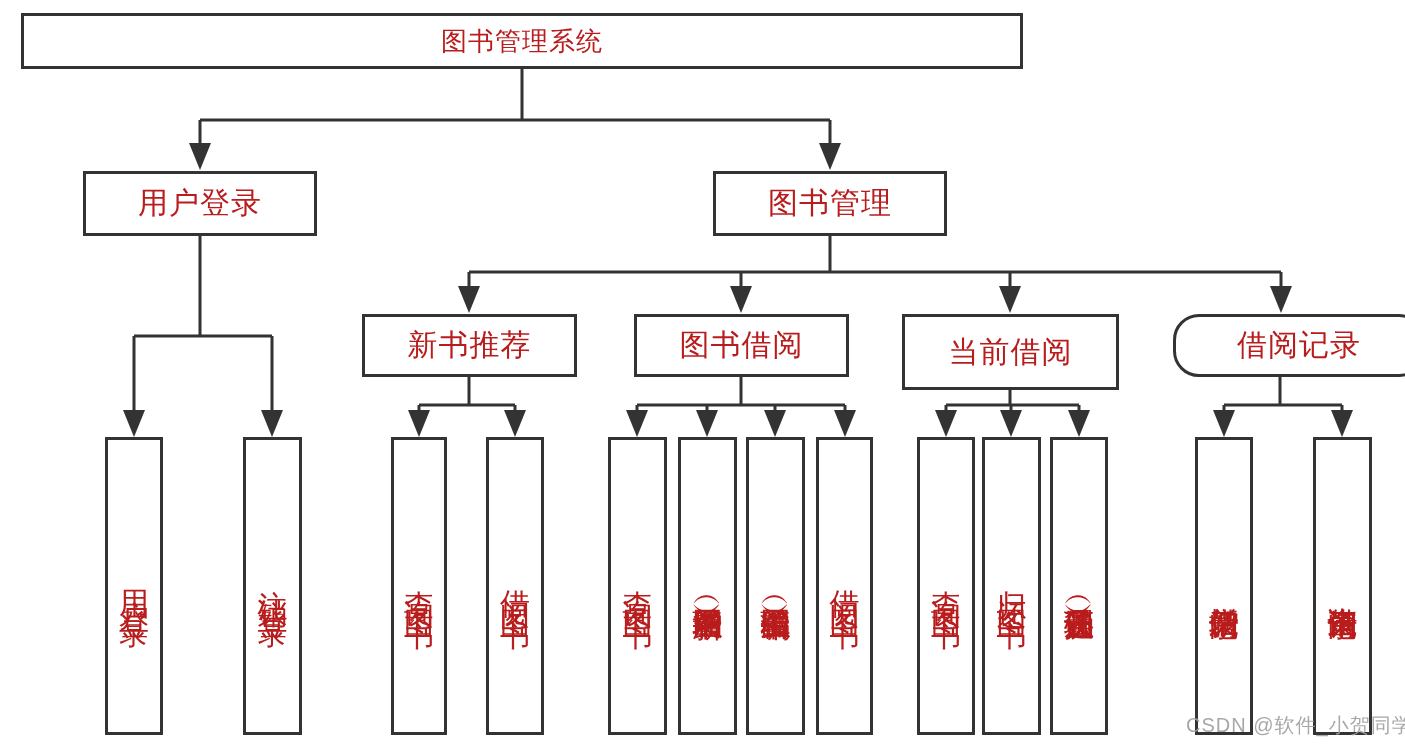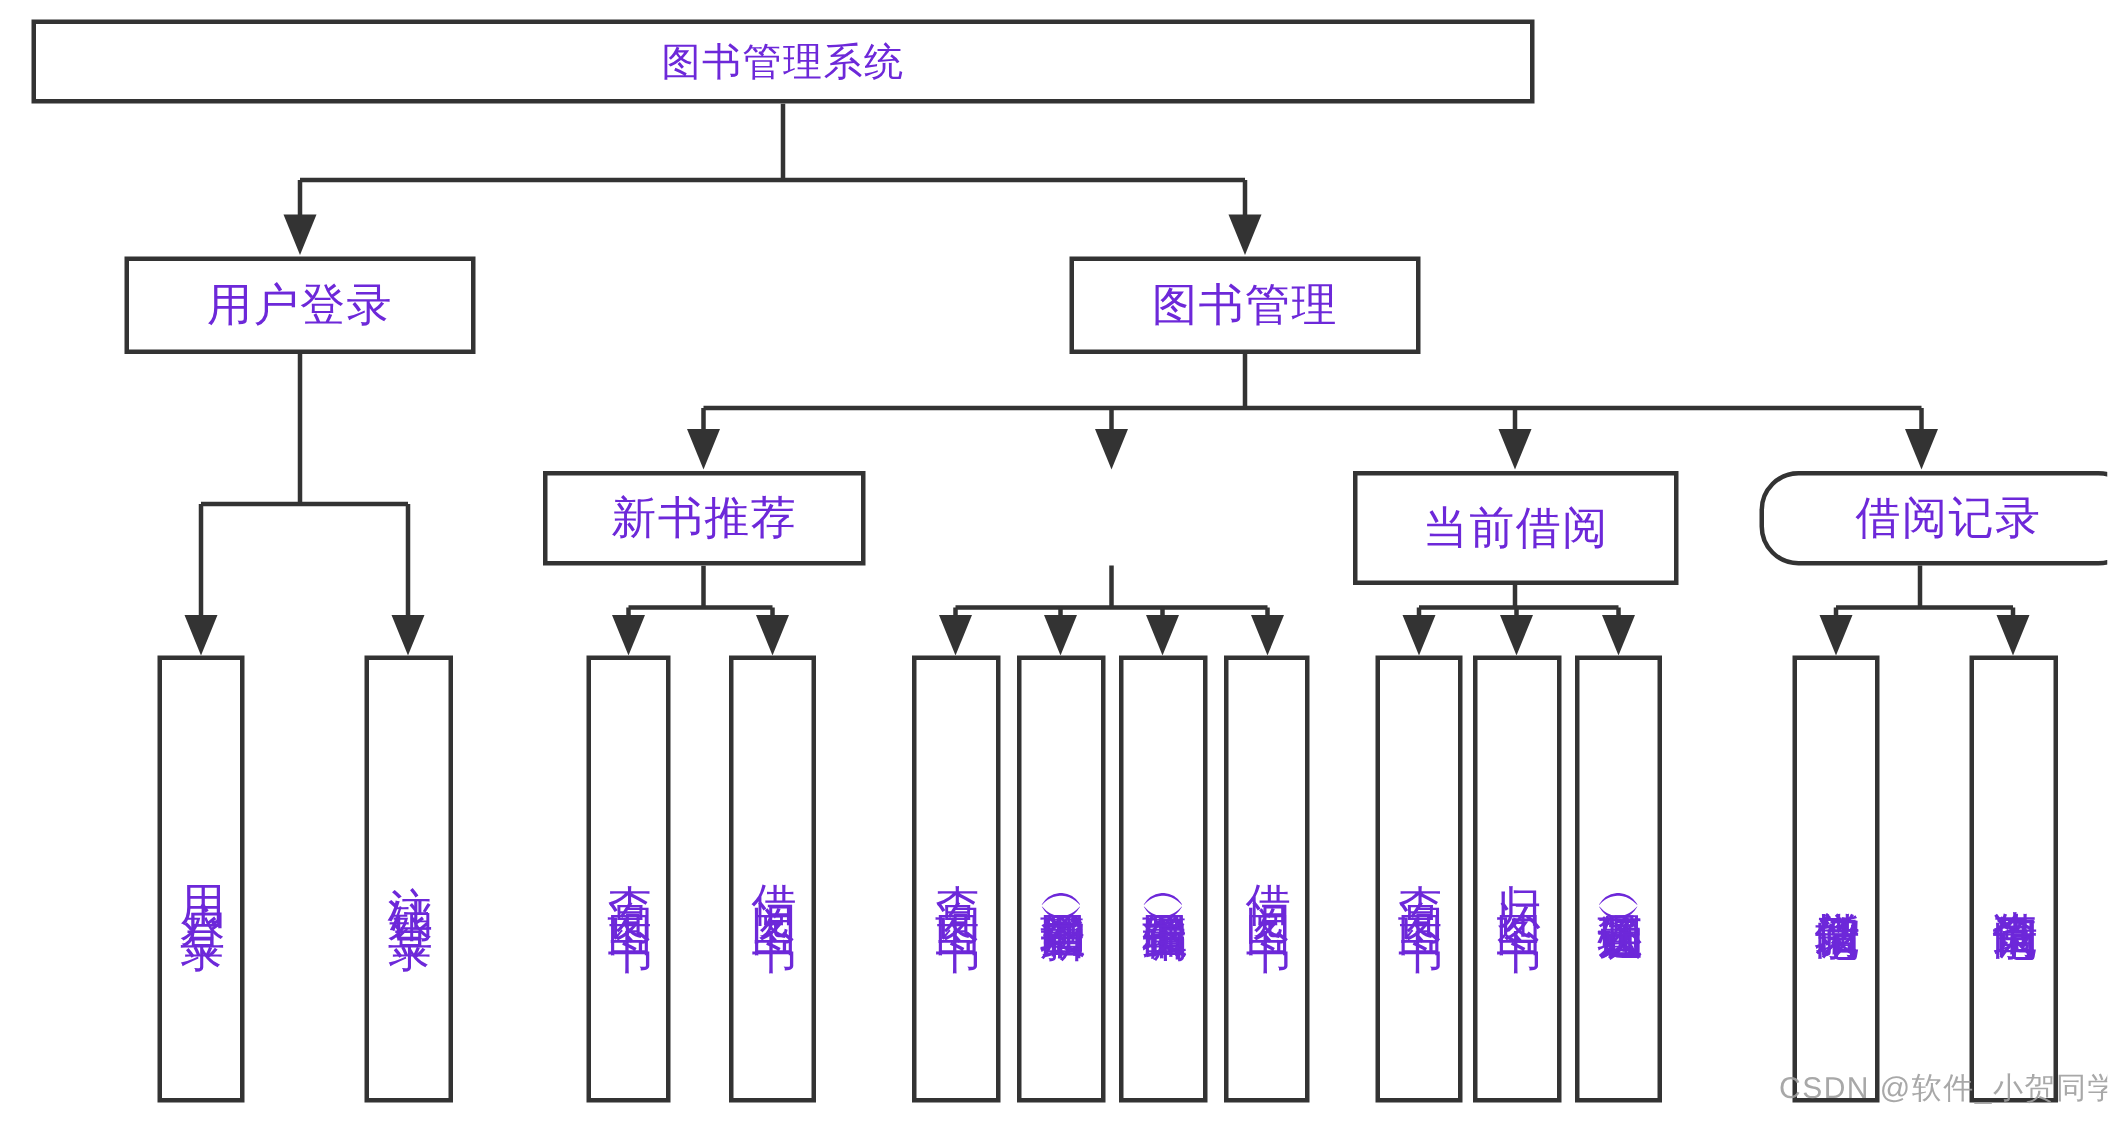--- a/index.html
+++ b/index.html
@@ -23,21 +23,21 @@
     pointer-events: none;
   }
   .node {
     position: absolute;
     box-sizing: border-box;
     border: 3px solid #333333;
     background: #ffffff;
     display: flex;
     align-items: center;
     justify-content: center;
-    color: #6d28d9;
+    color: #b91c1c;
   }
   .node-h span {
     font-size: 30px;
     letter-spacing: 1px;
     white-space: nowrap;
   }
   .node-root span {
     font-size: 26px;
     letter-spacing: 1px;
     white-space: nowrap;
@@ -134,20 +134,23 @@
   <div class="node node-h n-l2a">
     <span>用户登录</span>
   </div>
   <div class="node node-h n-l2b">
     <span>图书管理</span>
   </div>
 
   <div class="node node-h n-l3a">
     <span>新书推荐</span>
   </div>
+  <div class="node node-h n-l3b">
+    <span>图书借阅</span>
+  </div>
   <div class="node node-h n-l3c">
     <span>当前借阅</span>
   </div>
   <div class="node node-h n-l3d">
     <span>借阅记录</span>
   </div>
 
   <div class="node node-v v4 leaf f1">
     <span>用户登录</span>
   </div>

